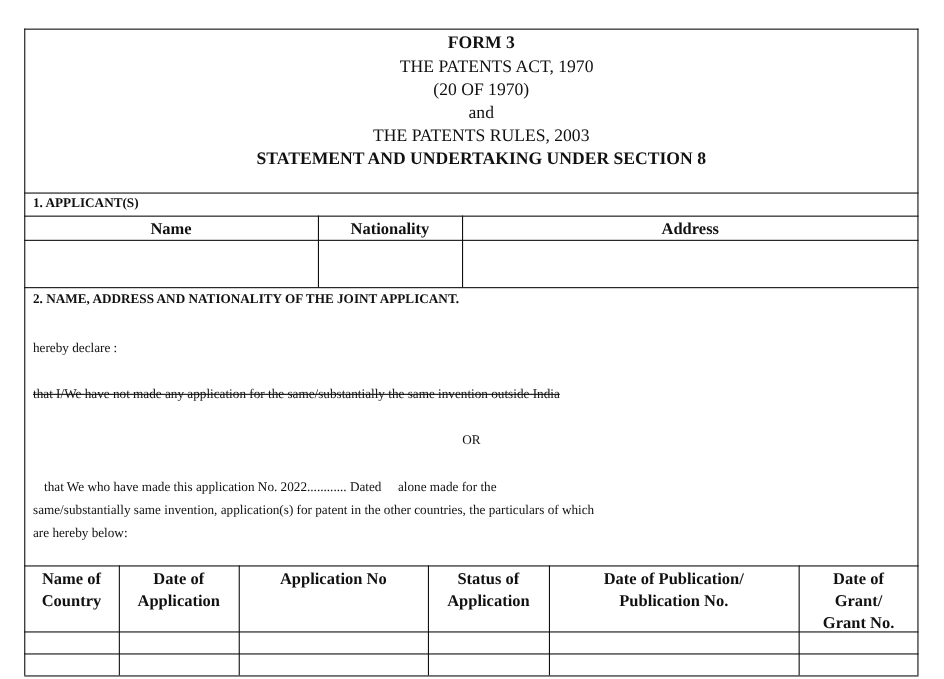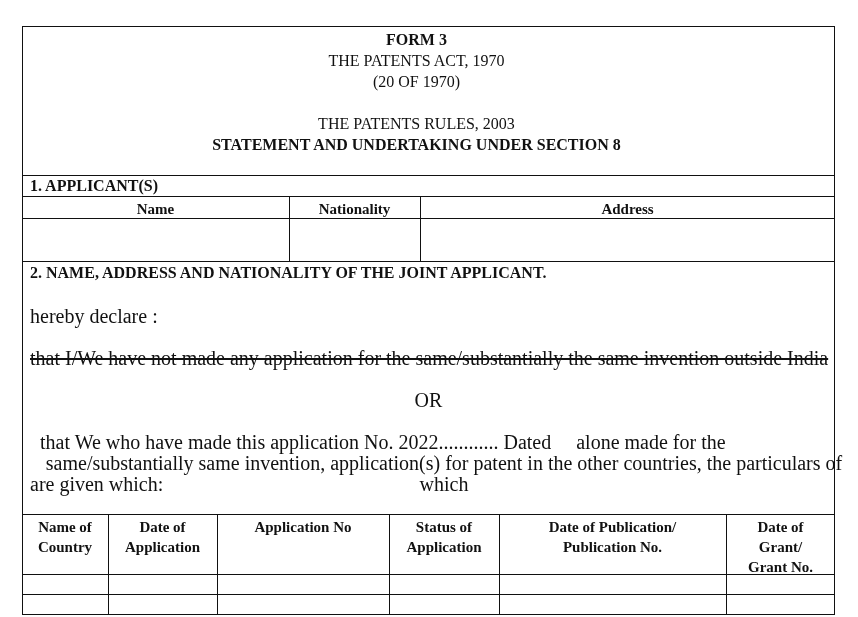--- a/index.html
+++ b/index.html
@@ -6,34 +6,35 @@
   body { width: 858px; height: 617px; position: relative; overflow: hidden;
          font-family: "Liberation Serif", "DejaVu Serif", serif; color: #111; }
   .frame { position: absolute; left: 22px; top: 26px; width: 813px; height: 588px;
            border: 1.5px solid #111; border-bottom: none; box-sizing: border-box; }
   .abs { position: absolute; }
   .hline { position: absolute; height: 0; border-top: 1.5px solid #111; }
   .vline { position: absolute; width: 0; border-left: 1.5px solid #111; }
   .center { text-align: center; }
   .title-line { position: absolute; left: 0; width: 100%; text-align: center; font-size: 16px; line-height: 20px; }
   .bold { font-weight: bold; }
-  .sec { font-size: 16px; font-weight: bold; }
-  .body-text { font-size: 20px; line-height: 21px; }
+  .sec { font-size: 12px; font-weight: bold; }
+  .body-text { font-size: 12px; line-height: 21px; }
   .strike { text-decoration: line-through; }
   .th { position: absolute; font-size: 15px; font-weight: bold; text-align: center; line-height: 20px; }
 </style>
 </head>
 <body>
 
 <div class="frame"></div>
 
-<div class="abs" style="left:10px; top:28px; width:813px; height:108px;">
+<div class="abs" style="left:31px; top:28px; width:813px; height:108px;">
   <div class="title-line bold" style="top:2px;">FORM 3</div>
-  <div class="title-line" style="top:23px;">THE PATENTS ACT, 1970</div>
+  <div class="title-line" style="top:23px;margin-left:14px;">THE PATENTS ACT, 1970</div>
   <div class="title-line" style="top:44px;">(20 OF 1970)</div>
+  <div class="title-line" style="top:65px;">and</div>
   <div class="title-line" style="top:86px;">THE PATENTS RULES, 2003</div>
   <div class="title-line bold" style="top:107px;">STATEMENT AND UNDERTAKING UNDER SECTION 8</div>
 </div>
 
 <div class="hline" style="left:22px; top:175px; width:813px;"></div>
 <div class="abs sec" style="left:30px; top:177px;">1. APPLICANT(S)</div>
 <div class="hline" style="left:22px; top:196px; width:813px;"></div>
 
 <div class="th" style="left:22px; top:199px; width:267px;">Name</div>
 <div class="th" style="left:289px; top:199px; width:131px;">Nationality</div>
@@ -48,21 +49,21 @@
 <div class="abs" style="left:422px; top:220px; width:412px; height:40px;"></div>
 
 <div class="hline" style="left:22px; top:261px; width:813px;"></div>
 
 <div class="abs sec" style="left:30px; top:264px;">2. NAME, ADDRESS AND NATIONALITY OF THE JOINT APPLICANT.</div>
 <div class="abs body-text" style="left:30px; top:306px;">hereby declare :</div>
 <div class="abs body-text strike" style="left:30px; top:348px;">that I/We have not made any application for the same/substantially the same invention outside India</div>
 <div class="abs body-text center" style="left:22px; top:390px; width:813px;">OR</div>
 <div class="abs body-text" style="left:40px; top:432px; white-space:pre;">that We who have made this application No. 2022............ Dated     alone made for the</div>
 <div class="abs body-text" style="left:30px; top:453px;text-align:center;">same/substantially same invention, application(s) for patent in the other countries, the particulars of which</div>
-<div class="abs body-text" style="left:30px; top:474px;">are given which:</div>
+<div class="abs body-text" style="left:30px; top:474px;">are hereby below:</div>
 
 <div class="hline" style="left:22px; top:514px; width:813px;"></div>
 
 <div class="th" style="left:22px; top:517px; width:86px;">Name of Country</div>
 <div class="th" style="left:108px; top:517px; width:109px; padding:0 8px; box-sizing:border-box;">Date of Application</div>
 <div class="th" style="left:217px; top:517px; width:172px;">Application No</div>
 <div class="th" style="left:389px; top:517px; width:110px; padding:0 10px; box-sizing:border-box;">Status of Application</div>
 <div class="th" style="left:499px; top:517px; width:227px; padding:0 30px; box-sizing:border-box;">Date of Publication/ Publication No.</div>
 <div class="th" style="left:726px; top:517px; width:109px; padding:0 22px; box-sizing:border-box;">Date of Grant/ Grant No.</div>
 

